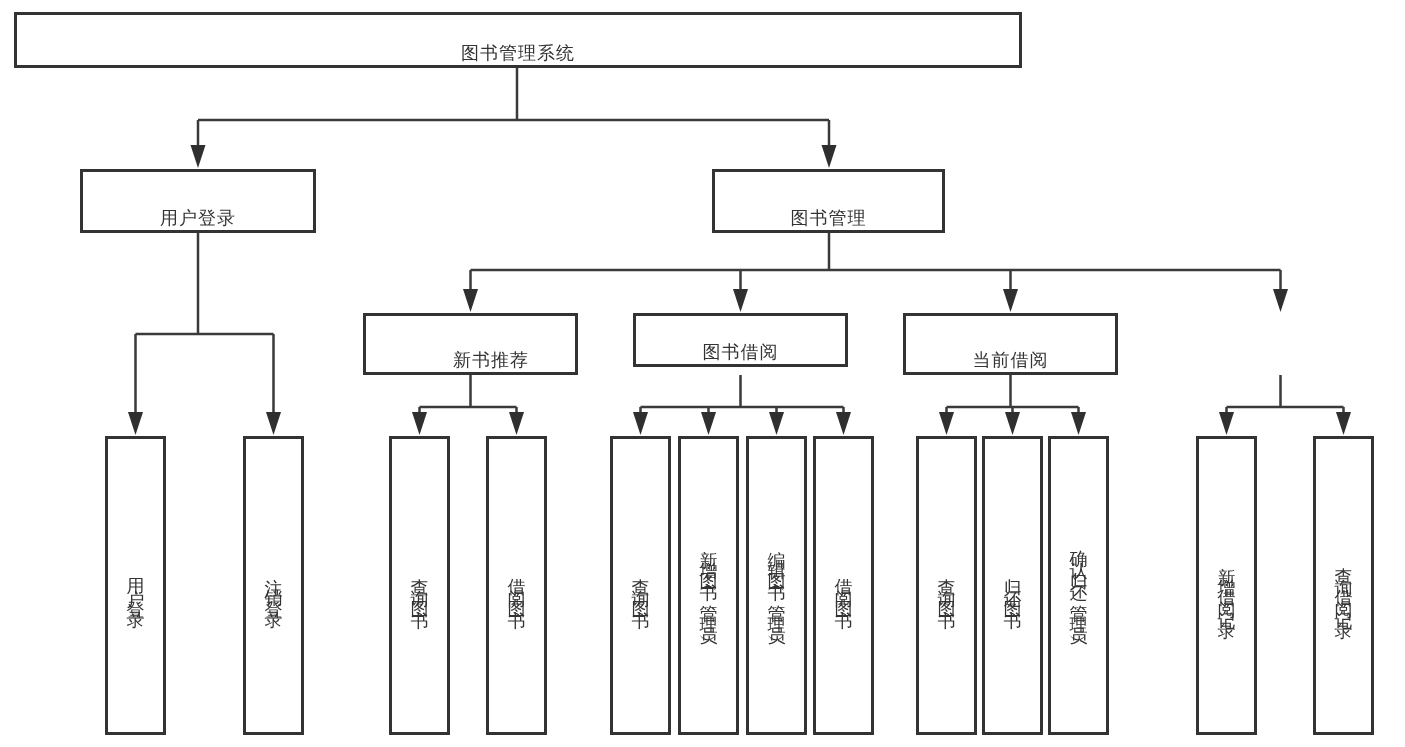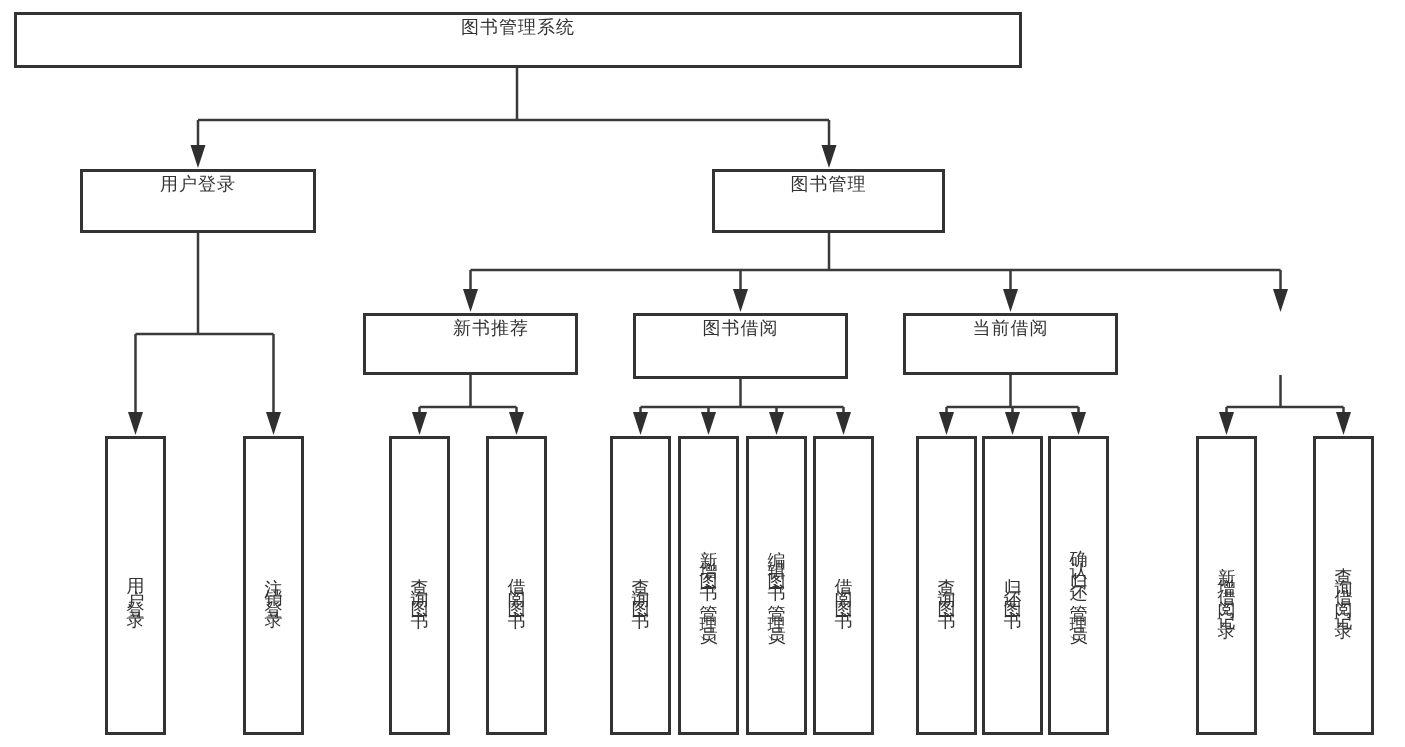--- a/index.html
+++ b/index.html
@@ -22,21 +22,21 @@
     width: 1405px;
     height: 747px;
     pointer-events: none;
   }
   .node {
     position: absolute;
     box-sizing: border-box;
     border: 3px solid #333333;
     background: #ffffff;
     display: flex;
-    align-items: flex-start;
+    align-items: flex-end;
     justify-content: center;
     color: #333333;
     font-size: 18px;
     letter-spacing: 1px;
     z-index: 2;
   }
   .vnode {
     position: absolute;
     box-sizing: border-box;
     border: 3px solid #333333;
@@ -128,21 +128,21 @@
   <div class="node" style="left:80px; top:169px; width:236px; height:64px;">
     <span>用户登录</span>
   </div>
   <div class="node" style="left:712px; top:169px; width:233px; height:64px;">
     <span>图书管理</span>
   </div>
 
   <div class="node" style="left:363px; top:313px; width:215px; height:62px;padding-left:41px;">
     <span>新书推荐</span>
   </div>
-  <div class="node" style="left:633px; top:313px; width:215px; height:66px;">
+  <div class="node" style="left:633px; top:313px; width:215px; height:54px;">
     <span>图书借阅</span>
   </div>
   <div class="node" style="left:903px; top:313px; width:215px; height:62px;">
     <span>当前借阅</span>
   </div>
 
   <div class="vnode" style="left:105px; top:436px; width:61px; height:299px;">
     <span class="vtext">用户登录</span>
   </div>
   <div class="vnode" style="left:243px; top:436px; width:61px; height:299px;">

